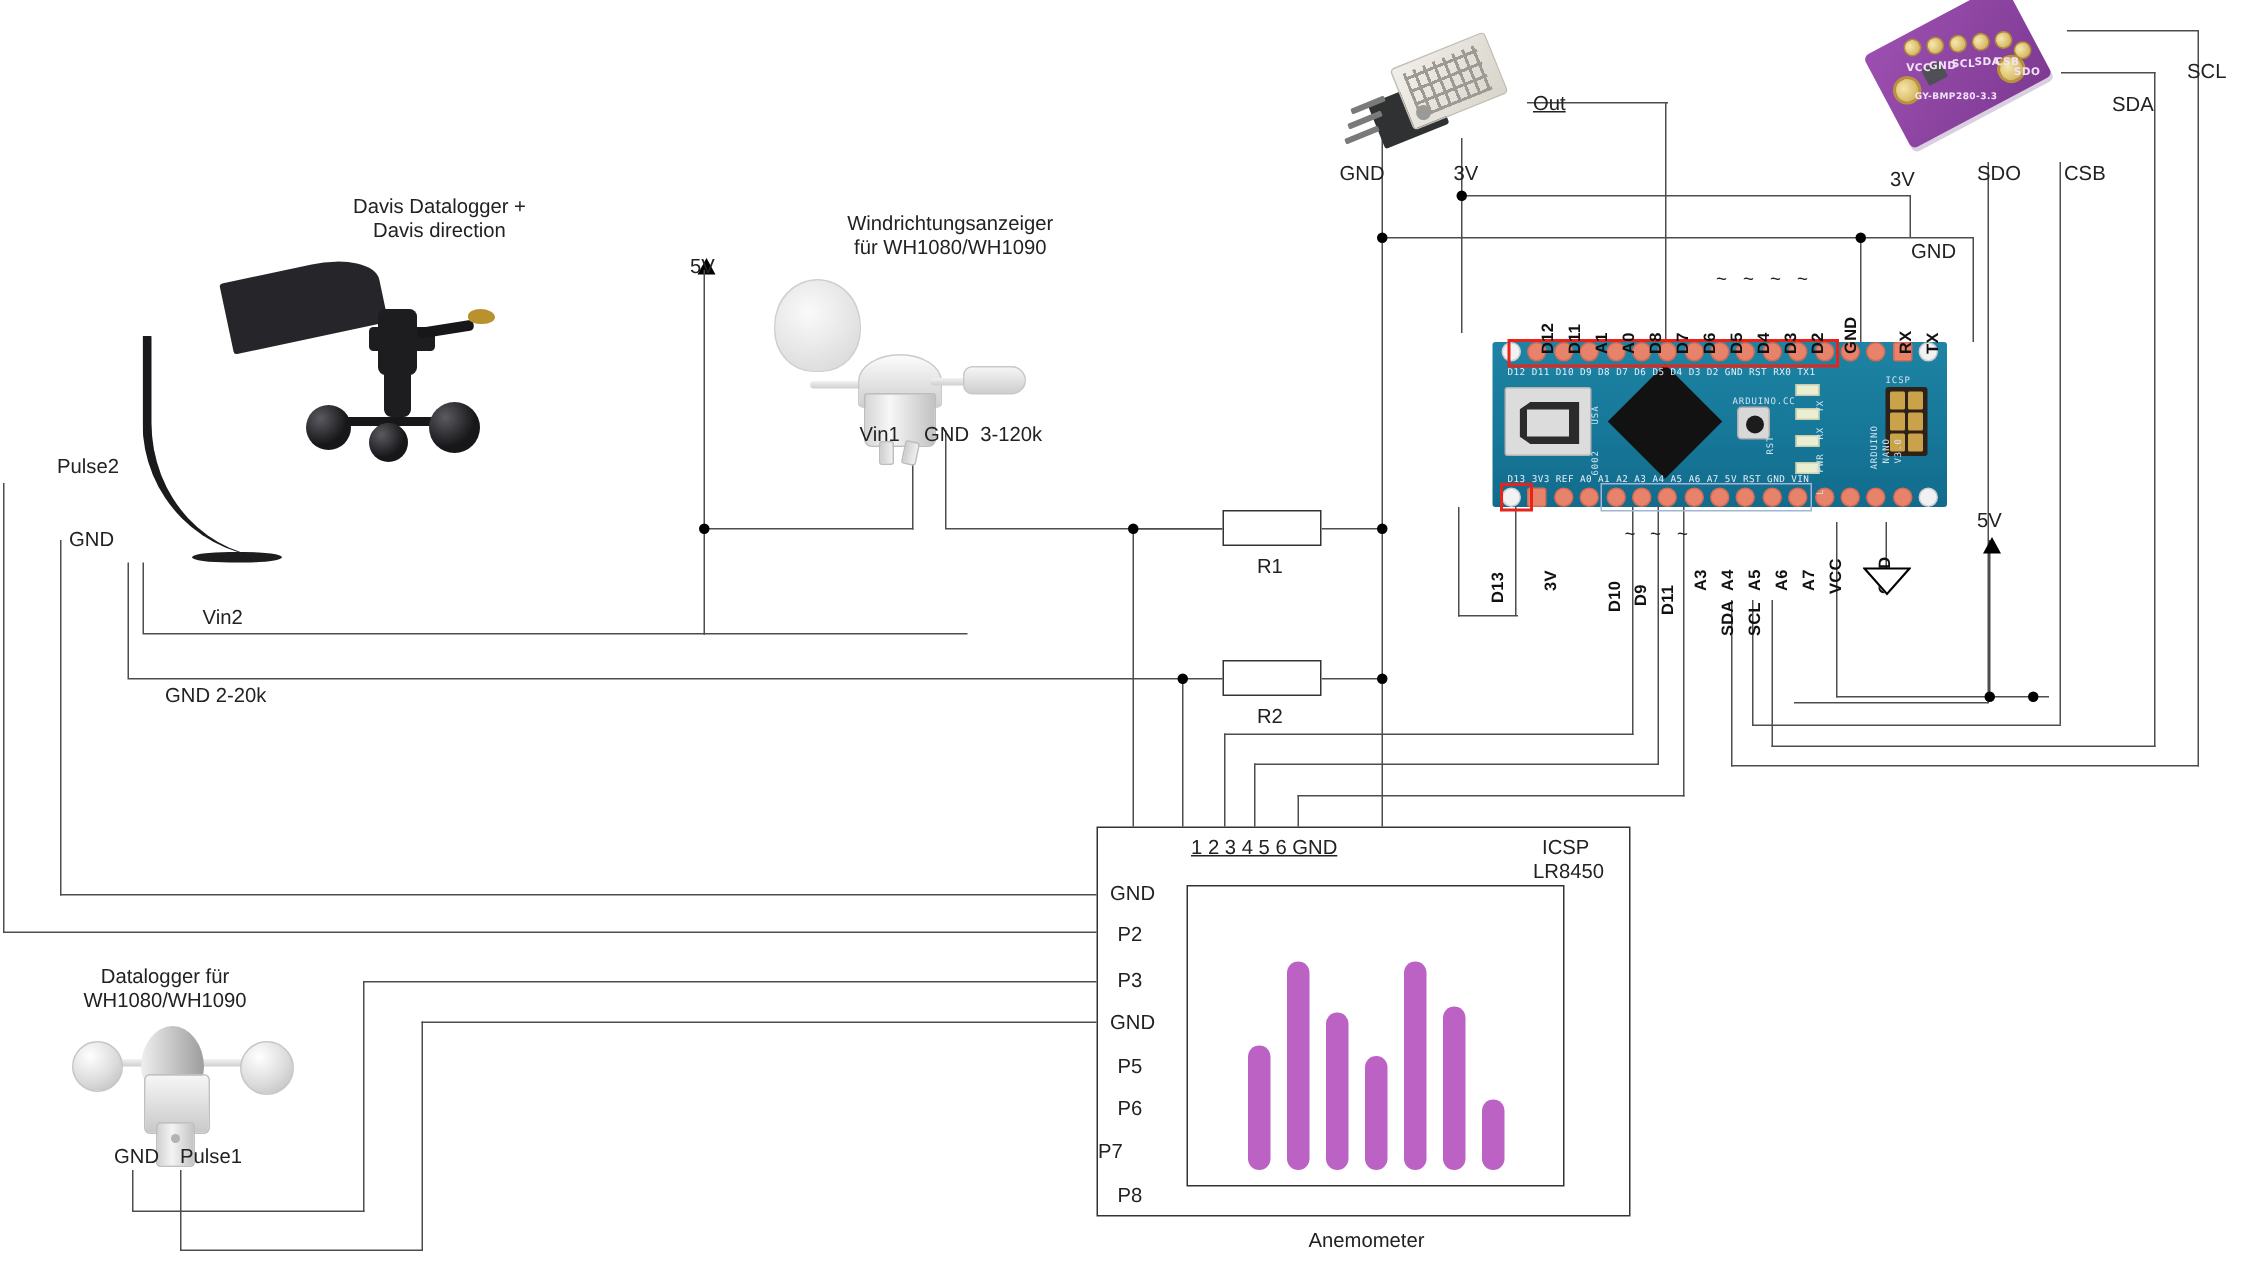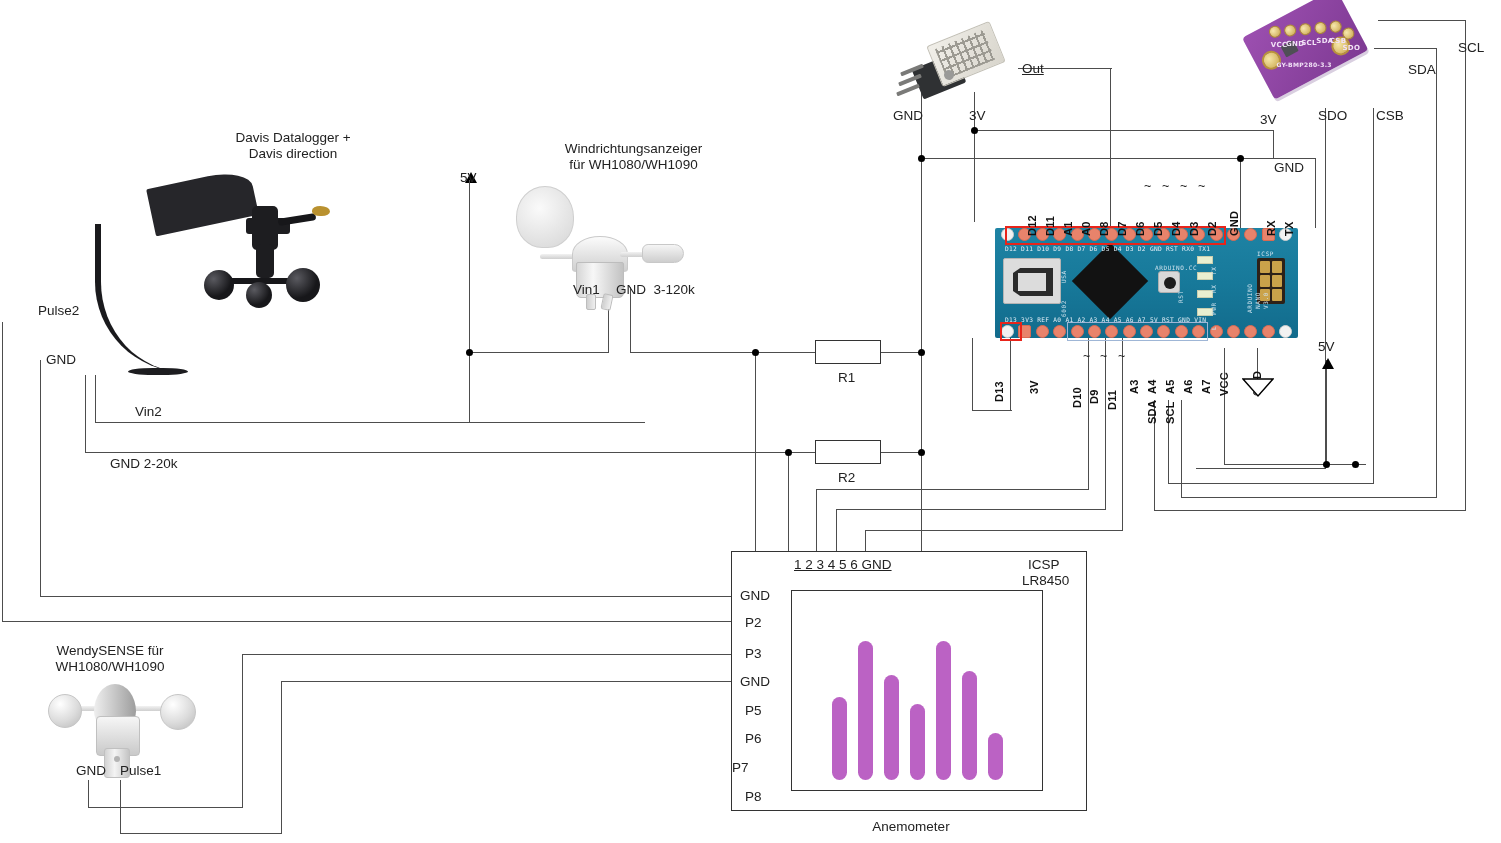--- a/index.html
+++ b/index.html
@@ -534,21 +534,21 @@
   <div class="sensor" style="left:48px; top:680px; width:150px; height:100px;">
     <div class="wh-arm" style="left:16px; top:26px; width:54px;"></div>
     <div class="wh-arm" style="left:76px; top:26px; width:52px;"></div>
     <div class="wh-cup" style="left:0px; top:14px; width:34px; height:34px;"></div>
     <div class="wh-cup" style="left:112px; top:14px; width:36px; height:36px;"></div>
     <div class="wh-half" style="left:46px; top:4px; width:42px; height:46px;"></div>
     <div class="wh-hub" style="left:48px; top:36px; width:44px; height:40px;"></div>
     <div style="position:absolute; left:56px; top:68px; width:26px; height:30px; background:linear-gradient(90deg,#d2d2d2,#f4f4f4 40%,#c4c4c4); border:1px solid #c0c0c0; border-radius:3px;"></div>
     <div style="position:absolute; left:66px; top:76px; width:6px; height:6px; background:#b3b3b3; border-radius:50%;"></div>
   </div>
-  <div class="lbl center" style="left:25px; top:643px; width:170px;">WendySENSE für</div>
+  <div class="lbl center" style="left:25px; top:643px; width:170px;">Datalogger für</div>
   <div class="lbl center" style="left:25px; top:659px; width:170px;">WH1080/WH1090</div>
   <div class="lbl" style="left:76px; top:763px;">GND</div>
   <div class="lbl" style="left:120px; top:763px;">Pulse1</div>
 
   <div class="sensor" style="left:918px; top:28px; width:120px; height:80px;">
     <div class="dht-pcb" style="left:-2px; top:32px; width:46px; height:32px;"></div>
     <div class="dht-pin" style="left:-18px; top:40px; width:24px; height:4px;"></div>
     <div class="dht-pin" style="left:-20px; top:50px; width:24px; height:4px;"></div>
     <div class="dht-pin" style="left:-22px; top:60px; width:24px; height:4px;"></div>
     <div class="dht-body" style="left:14px; top:4px; width:68px; height:44px;">

